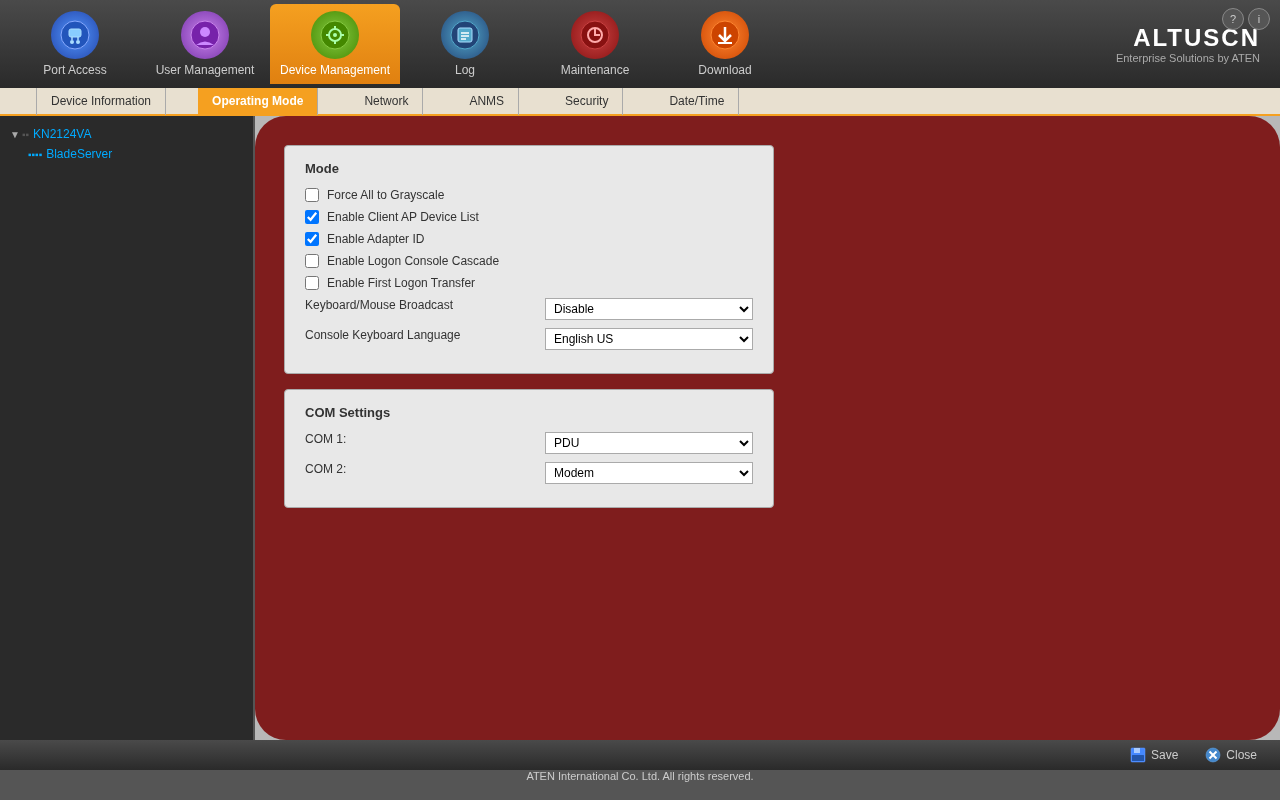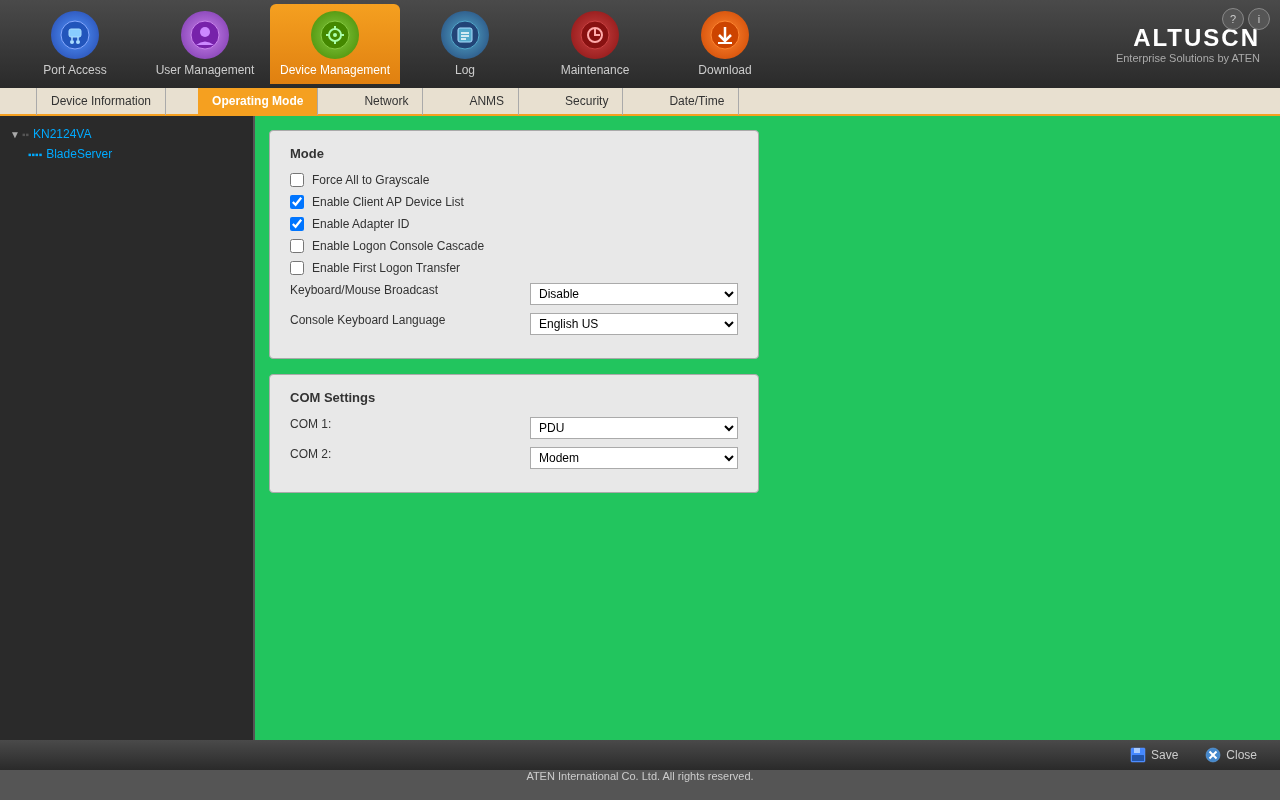--- a/index.html
+++ b/index.html
@@ -133,23 +133,24 @@
       padding: 3px 6px;
       cursor: pointer;
       font-size: 12px;
       color: #00aaff;
     }
     .tree-expand { margin-right: 2px; color: #aaa; font-size: 10px; }
 
     
     #content-panel {
       flex: 1;
-      background: #22c55e;
-      padding: 14px;
+      background: #7f1d1d;
+      padding: 29px;
       overflow-y: auto;
+      border-radius: 31px;
     }
 
     .settings-box {
       background: #e8e8e8;
       border: 1px solid #aaa;
       border-radius: 4px;
       padding: 15px 20px;
       margin-bottom: 15px;
       max-width: 490px;
     }

